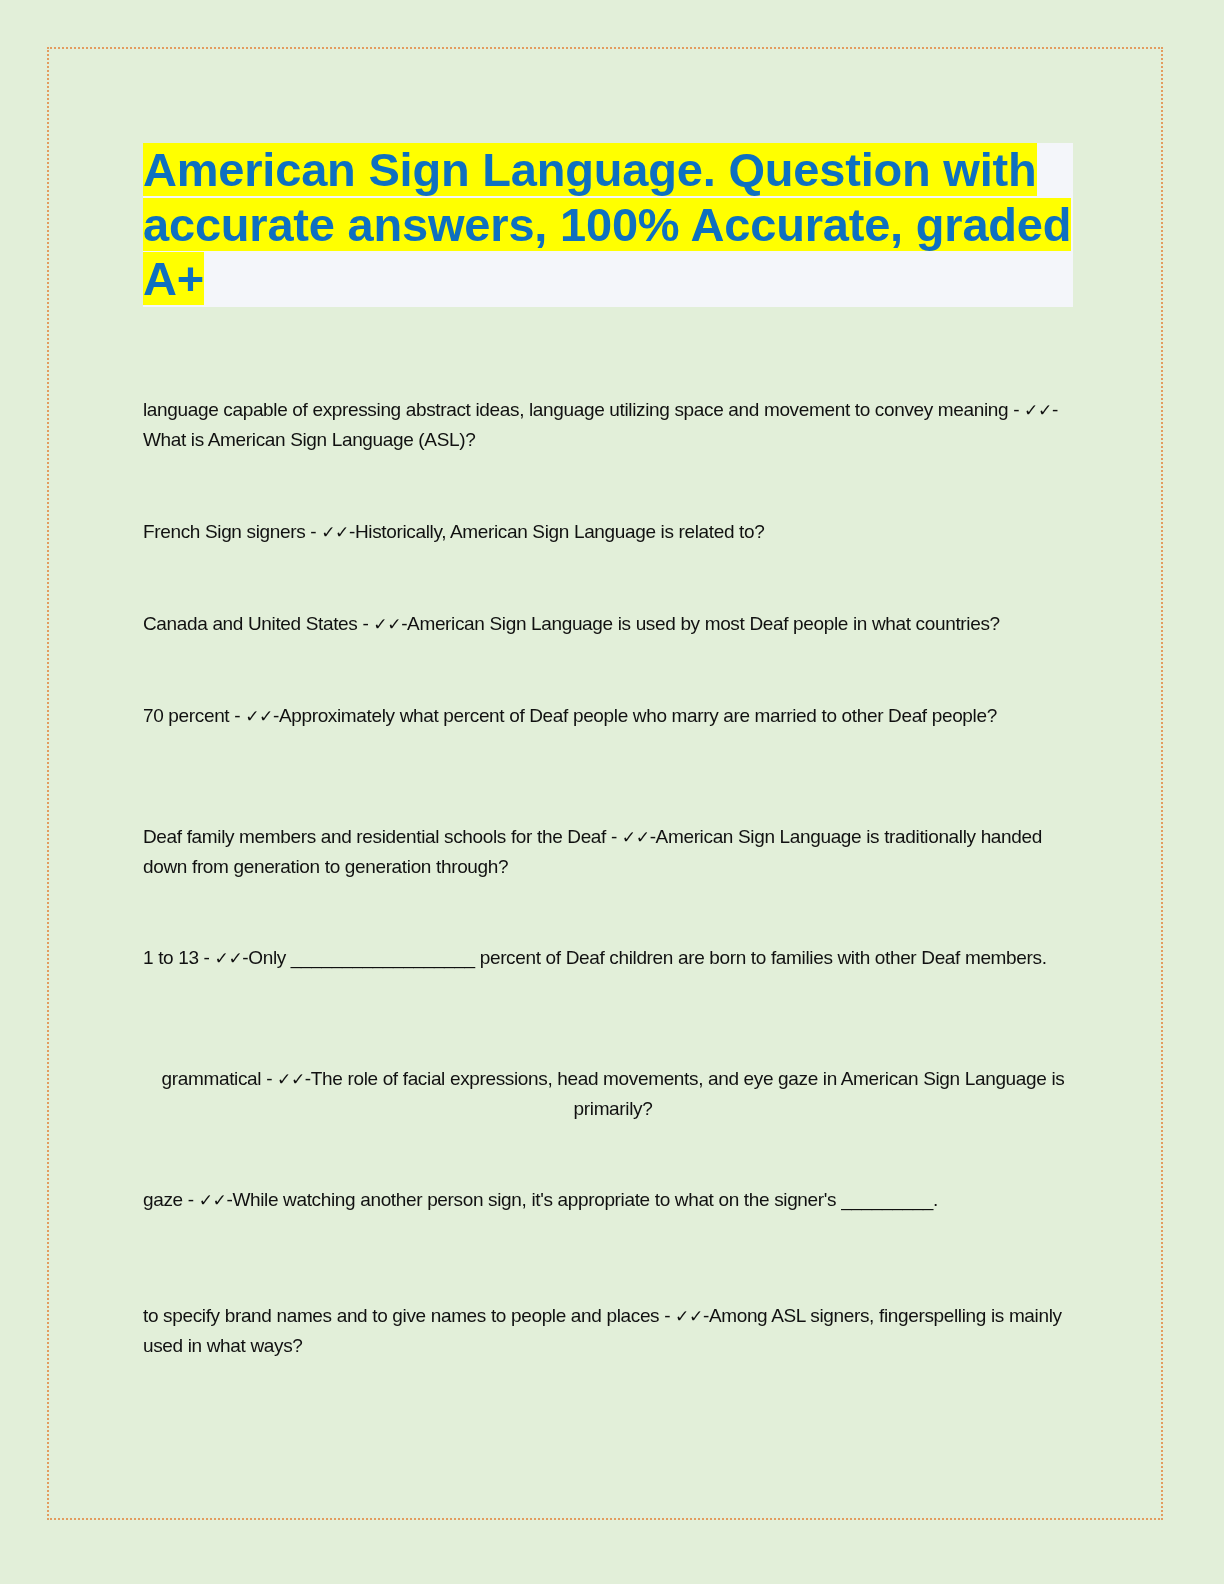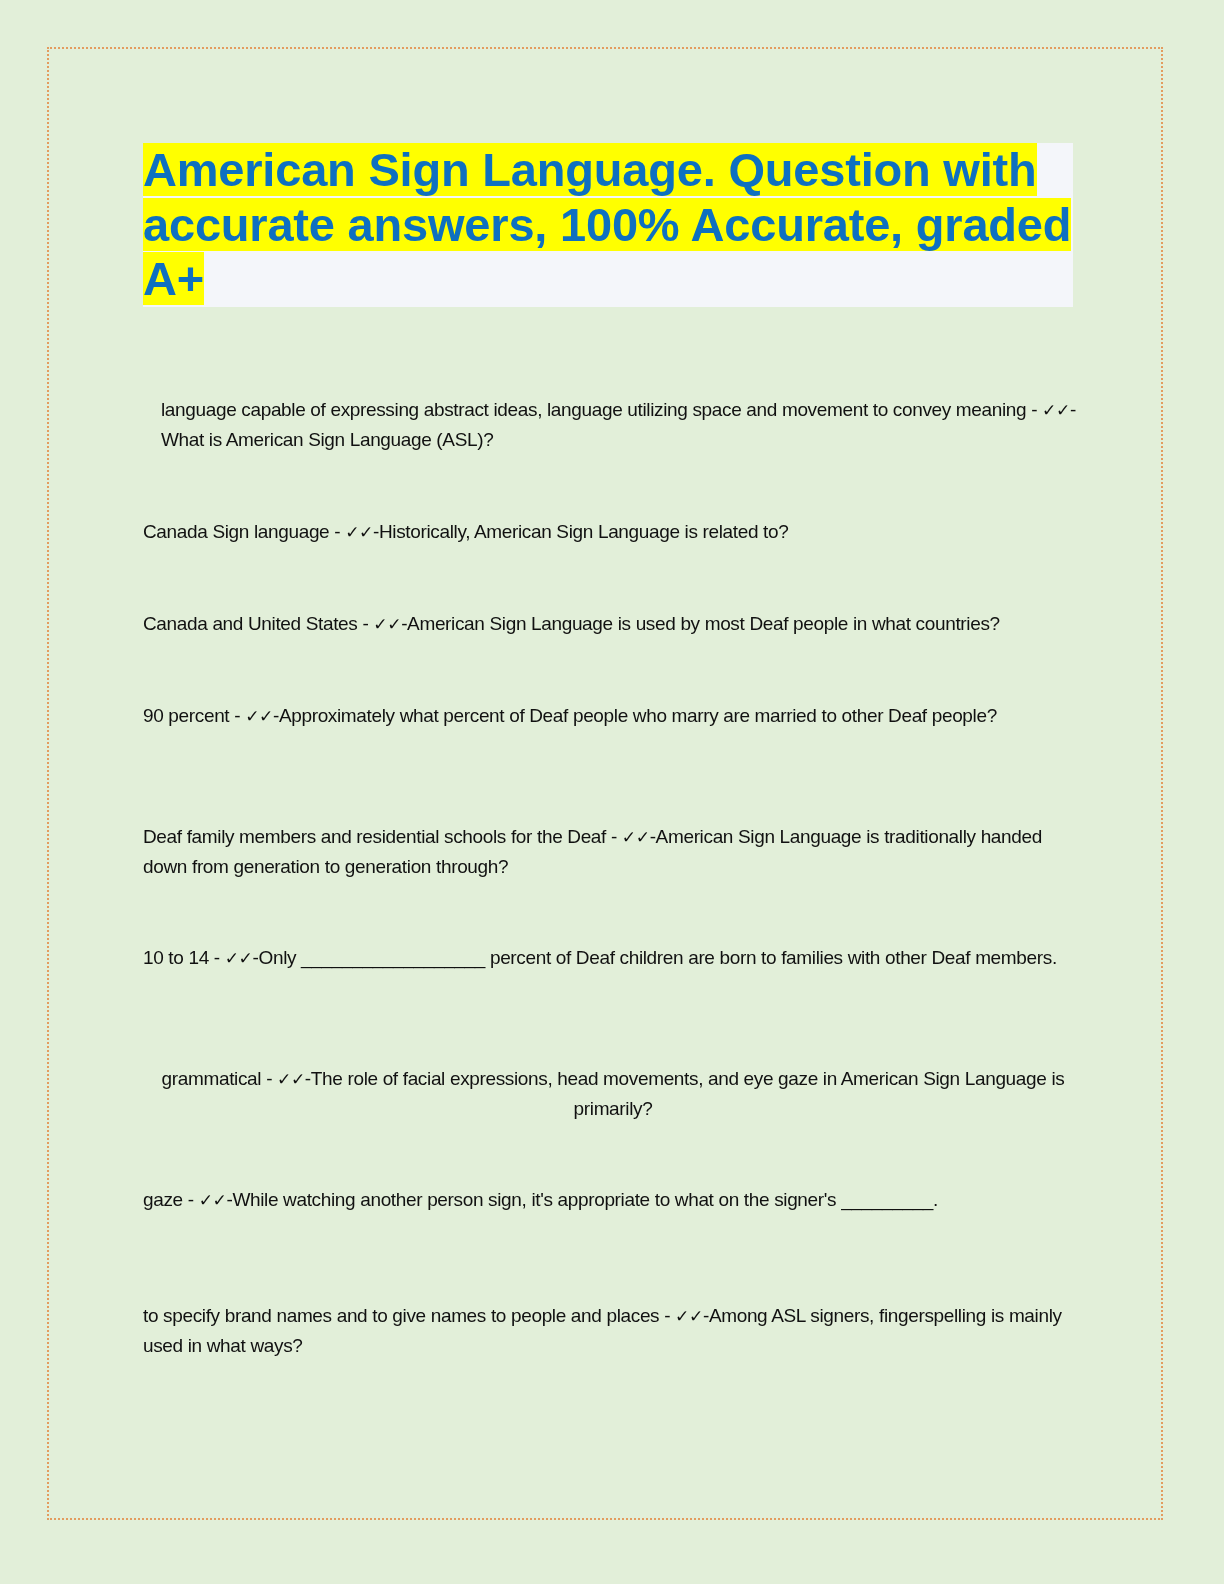--- a/index.html
+++ b/index.html
@@ -56,30 +56,30 @@
 </head>
 <body>
 
 <div class="page-border"></div>
 
 <div class="title-block">
   <h1 class="title"><span>American Sign Language. Question with accurate answers, 100% Accurate, graded A+</span></h1>
 </div>
 
 <div class="qa-list">
-  <p class="qa" style="position:absolute;top:0;margin-left:18px;"><span>language capable of expressing abstract ideas, language utilizing space and movement to convey meaning - </span><span class="check">✓✓</span><span>-What is American Sign Language (ASL)?</span></p>
+  <p class="qa" style="position:absolute;top:0;"><span>language capable of expressing abstract ideas, language utilizing space and movement to convey meaning - </span><span class="check">✓✓</span><span>-What is American Sign Language (ASL)?</span></p>
 
-  <p class="qa" style="position:absolute;top:122px;"><span>Canada Sign language - </span><span class="check">✓✓</span><span>-Historically, American Sign Language is related to?</span></p>
+  <p class="qa" style="position:absolute;top:122px;"><span>French Sign signers - </span><span class="check">✓✓</span><span>-Historically, American Sign Language is related to?</span></p>
 
   <p class="qa" style="position:absolute;top:214px;"><span>Canada and United States - </span><span class="check">✓✓</span><span>-American Sign Language is used by most Deaf people in what countries?</span></p>
 
-  <p class="qa" style="position:absolute;top:306px;"><span>90 percent - </span><span class="check">✓✓</span><span>-Approximately what percent of Deaf people who marry are married to other Deaf people?</span></p>
+  <p class="qa" style="position:absolute;top:306px;"><span>70 percent - </span><span class="check">✓✓</span><span>-Approximately what percent of Deaf people who marry are married to other Deaf people?</span></p>
 
   <p class="qa" style="position:absolute;top:427px;"><span>Deaf family members and residential schools for the Deaf - </span><span class="check">✓✓</span><span>-American Sign Language is traditionally handed down from generation to generation through?</span></p>
 
-  <p class="qa" style="position:absolute;top:548px;"><span>10 to 14 - </span><span class="check">✓✓</span><span>-Only __________________ percent of Deaf children are born to families with other Deaf members.</span></p>
+  <p class="qa" style="position:absolute;top:548px;"><span>1 to 13 - </span><span class="check">✓✓</span><span>-Only __________________ percent of Deaf children are born to families with other Deaf members.</span></p>
 
   <p class="qa" style="position:absolute;top:669px;text-align:center;"><span>grammatical - </span><span class="check">✓✓</span><span>-The role of facial expressions, head movements, and eye gaze in American Sign Language is primarily?</span></p>
 
   <p class="qa" style="position:absolute;top:790px;"><span>gaze - </span><span class="check">✓✓</span><span>-While watching another person sign, it's appropriate to what on the signer's _________.</span></p>
 
   <p class="qa" style="position:absolute;top:906px;"><span>to specify brand names and to give names to people and places - </span><span class="check">✓✓</span><span>-Among ASL signers, fingerspelling is mainly used in what ways?</span></p>
 </div>
 
 </body></html>

